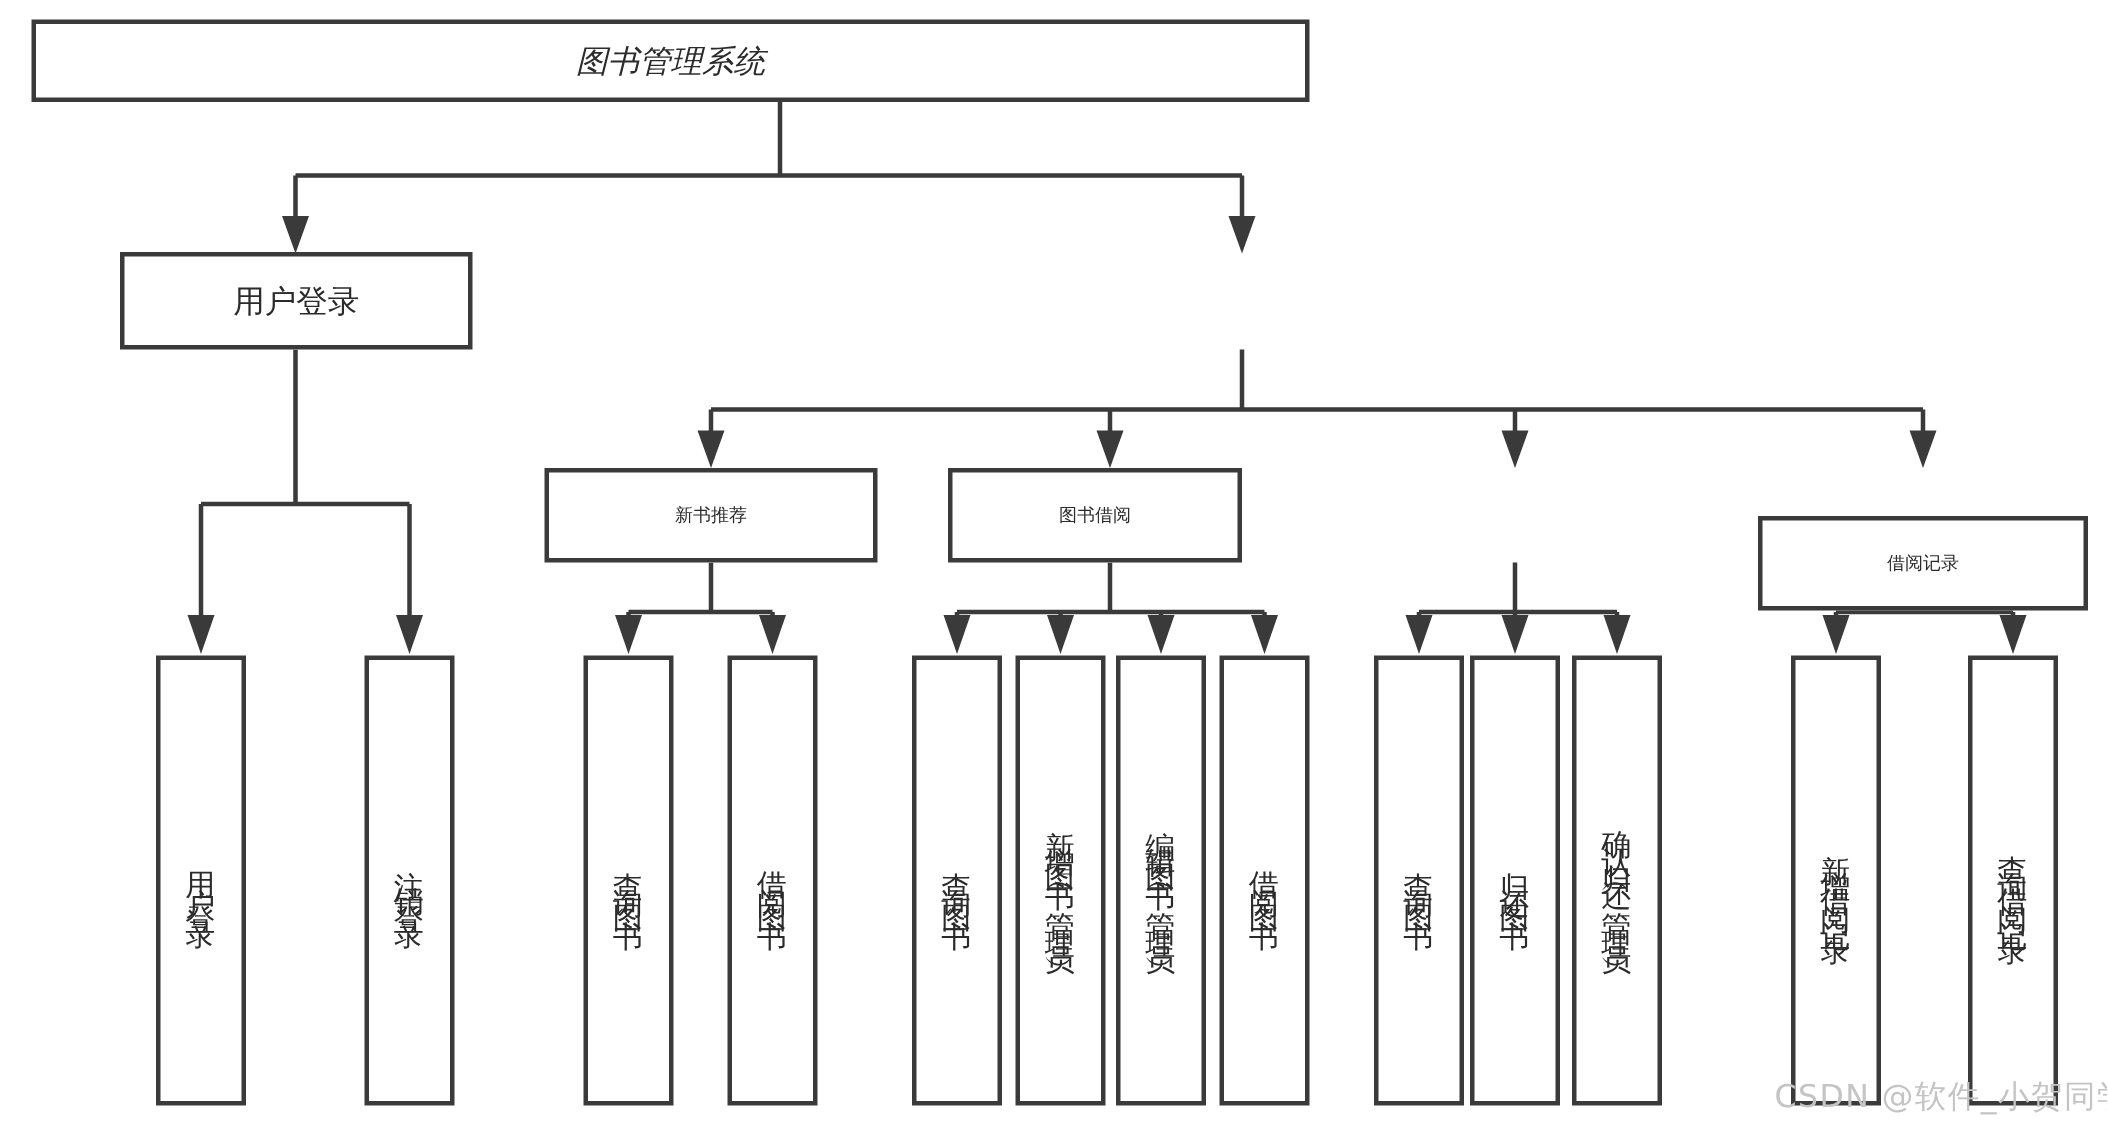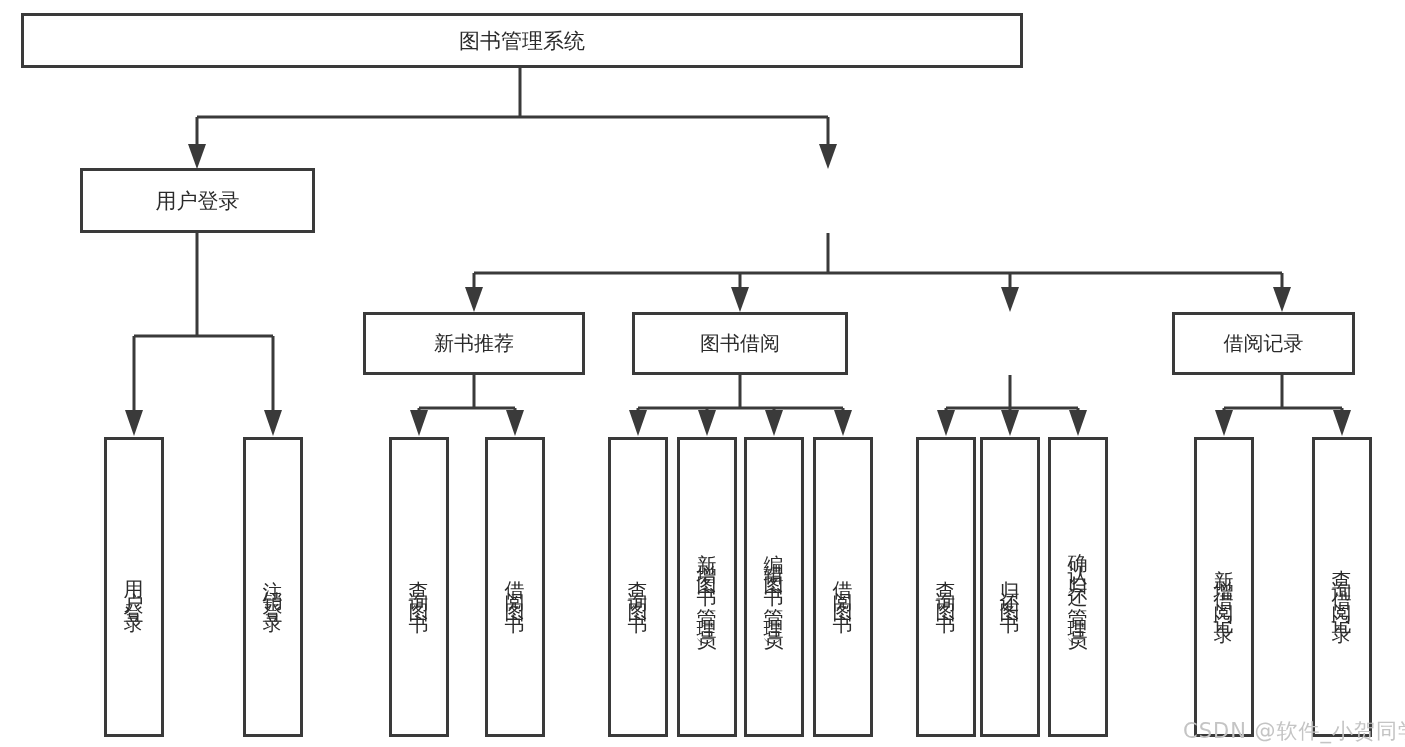--- a/index.html
+++ b/index.html
@@ -23,23 +23,23 @@
     border: 3px solid #3a3a3a;
     background: #ffffff;
     color: #2b2b2b;
     display: flex;
     align-items: center;
     justify-content: center;
     font-size: 21px;
     text-align: center;
     white-space: nowrap;
   }
-  .box.root   { left: 21px;  top: 13px;  width: 1002px; height: 55px; }
+  .box.root   { left: 21px;  top: 13px;  width: 852px; height: 55px; font-style: italic; }
   .box.l2     { top: 168px; height: 65px; }
-  .box.l3     { top: 312px; height: 63px; font-size: 20px; }
+  .box.l3     { top: 312px; height: 63px; font-size: 12px; }
   .box.leaf {
     top: 437px;
     width: 60px;
     height: 300px;
     writing-mode: vertical-rl;
     text-orientation: mixed;
     font-size: 20px;
     letter-spacing: 11px;
     white-space: normal;
     line-height: 1;
@@ -91,22 +91,22 @@
       <polygon points="1215,410 1233,410 1224,436"></polygon>
       <polygon points="1333,410 1351,410 1342,436"></polygon>
     </g>
   </svg>
 
   <div class="box root">图书管理系统</div>
 
   <div class="box l2" style="left:80px; width:235px;">用户登录</div>
 
   <div class="box l3" style="left:363px; width:222px;">新书推荐</div>
-  <div class="box l3" style="left:632px; width:216px;">图书借阅</div>
-  <div class="box l3" style="left:1172px; width:183px;">借阅记录</div>
+  <div class="box l3" style="left:632px; width:196px;">图书借阅</div>
+  <div class="box l3" style="left:1172px; width:220px;margin-top:32px;">借阅记录</div>
 
   <div class="box leaf" style="left:104px;">用户登录</div>
   <div class="box leaf" style="left:243px;">注销登录</div>
 
   <div class="box leaf" style="left:389px;">查询图书</div>
   <div class="box leaf" style="left:485px;">借阅图书</div>
 
   <div class="box leaf" style="left:608px;">查询图书</div>
   <div class="box leaf" style="left:677px;">新增图书（管理员）</div>
   <div class="box leaf" style="left:744px;">编辑图书（管理员）</div>

